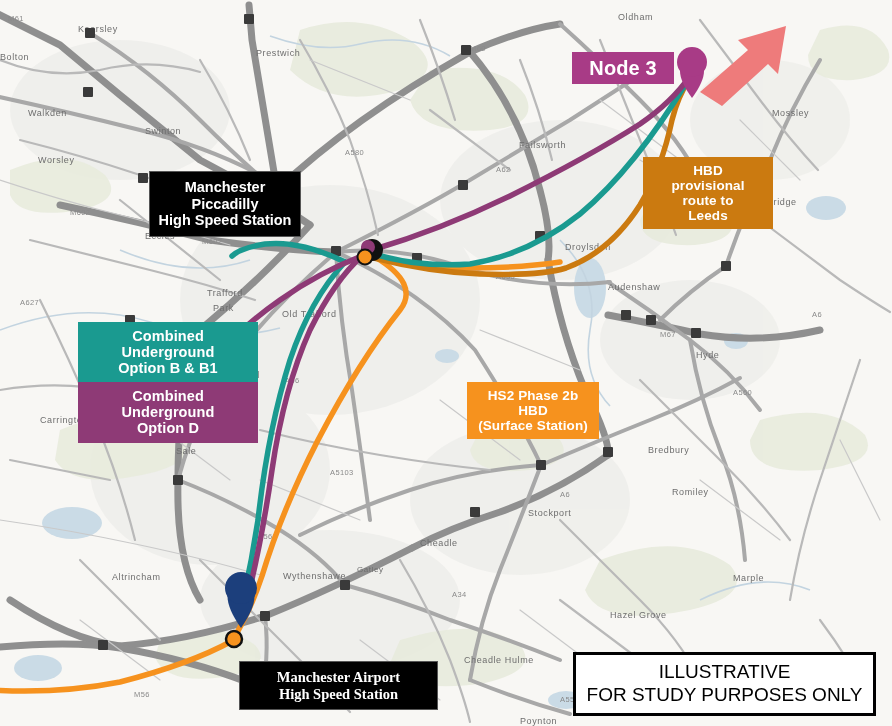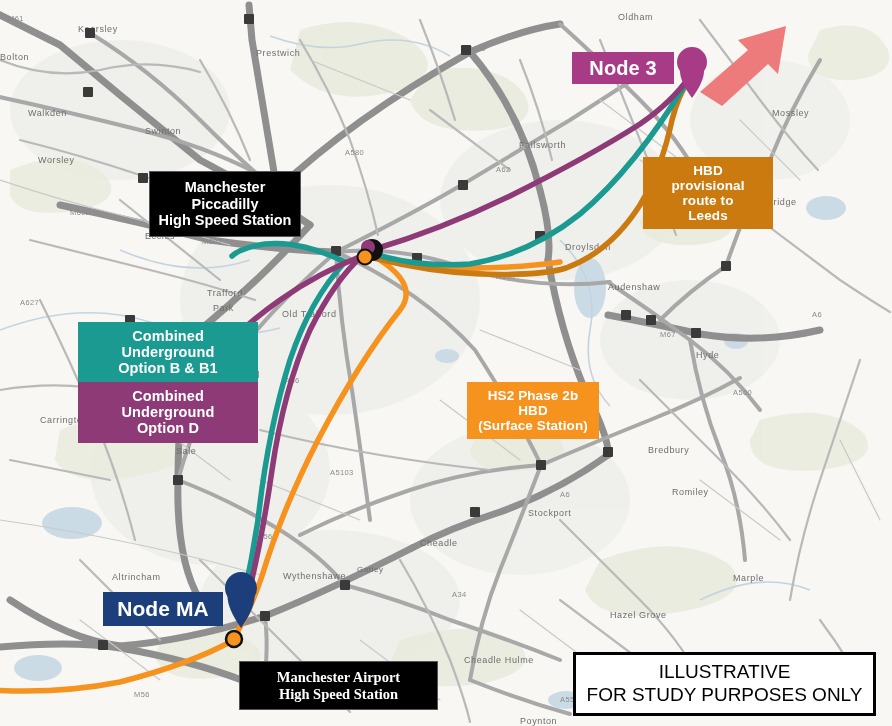--- a/index.html
+++ b/index.html
@@ -339,21 +339,20 @@
 
     <g>
       <path d="M241 628 C223 602 223 586 241 580 C259 586 259 602 241 628 Z" fill="#1c3f7c"></path>
       <circle cx="241" cy="588" r="16" fill="#1c3f7c"></circle>
     </g>
   </svg>
 
   <div class="lbl lbl-magenta" id="node3-label" style="left:572px;top:52px;width:102px;padding:5px 8px;font-size:20px;">Node 3</div>
 
 
-  <div class="lbl lbl-navy" id="node-ma-label" style="left:103px;top:592px;width:120px;padding:5px 8px;font-size:21px;">Node MA</div>
 
   <div class="lbl lbl-dkorange" id="hbd-label" style="left:643px;top:157px;width:130px;padding:6px 22px;font-size:13.5px;">HBD provisional
 route to Leeds</div>
 
   <div class="lbl lbl-orange" id="hs2-label" style="left:467px;top:382px;width:132px;padding:6px 6px;font-size:13.5px;">HS2 Phase 2b HBD
 (Surface Station)</div>
 
   <div class="lbl lbl-teal" id="cu-b-label" style="left:78px;top:322px;width:180px;padding:6px 6px;font-size:14.5px;">Combined Underground
 Option B &amp; B1</div>
 

